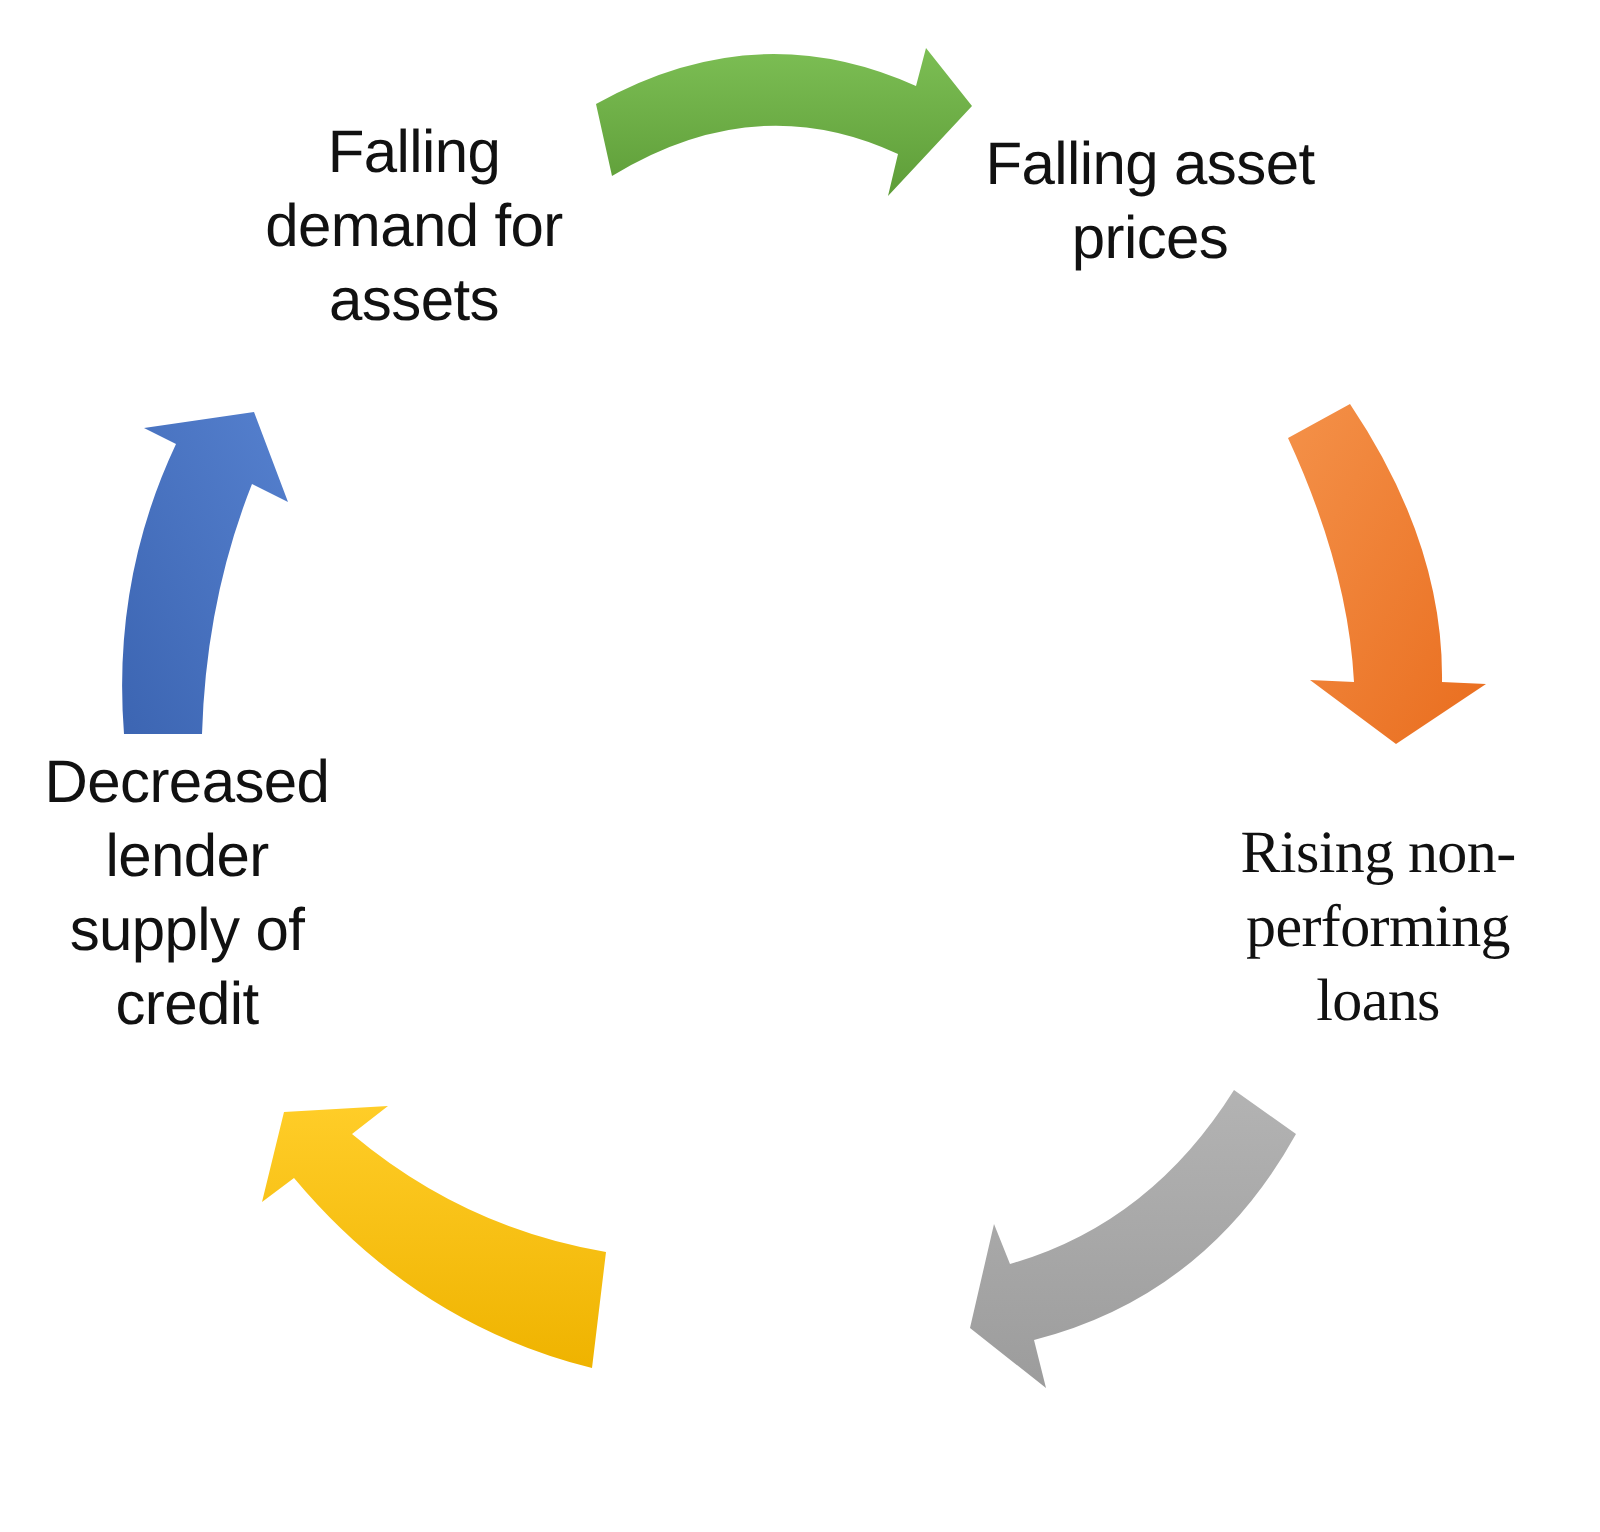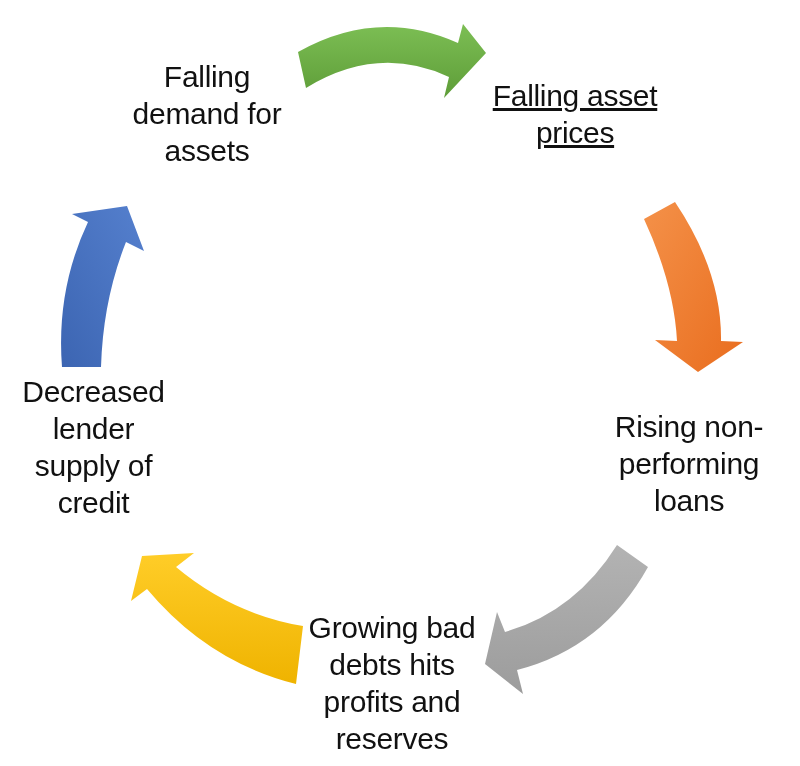--- a/index.html
+++ b/index.html
@@ -62,30 +62,26 @@
 
     <path fill="url(#gradYellow)" d="M 142,556 L 194,553 L 176,567 Q 232,614 303,626 L 296,684 Q 208,662 147,589 L 131,601 Z"></path>
 
     <path fill="url(#gradBlue)" d="M 62,367 Q 56,290 88,222 L 72,214 L 127,206 L 144,251 L 126,242 Q 103,300 101,367 Z"></path>
   </svg>
 
   <div class="node-label" style="left:87px;  top:58px;  width:240px;">Falling
 demand for
 assets</div>
 
-  <div class="node-label" style="left:445px; top:77px;  width:260px;text-decoration:underline;">Falling asset
+  <div class="node-label" style="left:445px; top:64px;  width:260px;">Falling asset
 prices</div>
 
-  <div class="node-label" style="left:589px; top:408px; width:200px;">Rising non-
+  <div class="node-label" style="left:589px; top:408px; width:200px;font-family:Liberation Serif, serif;">Rising non-
 performing
 loans</div>
 
-  <div class="node-label" style="left:272px; top:609px; width:240px;">Growing bad
-debts hits
-profits and
-reserves</div>
 
   <div class="node-label" style="left:0px;   top:373px; width:187px;">Decreased
 lender
 supply of
 credit</div>
 
 </div>
 
 </body></html>

